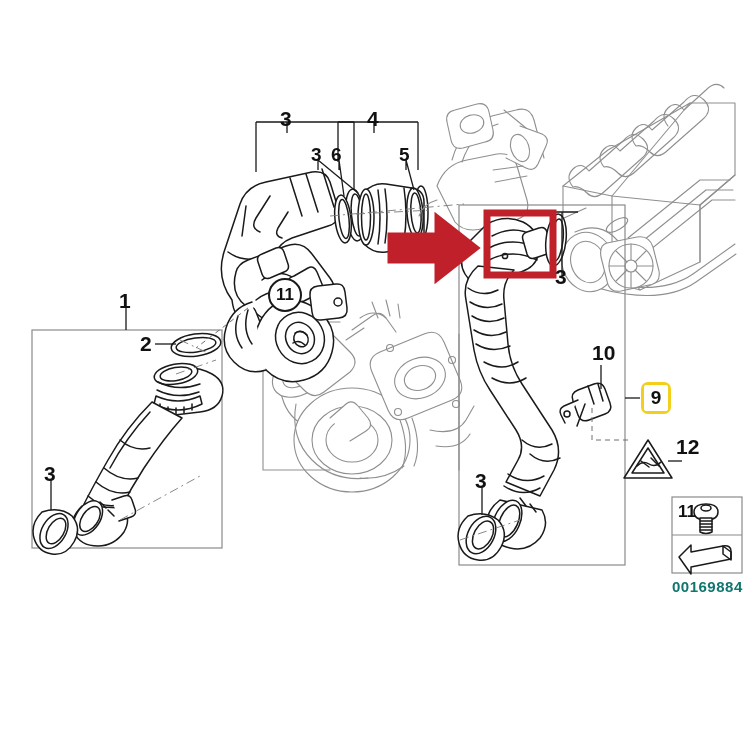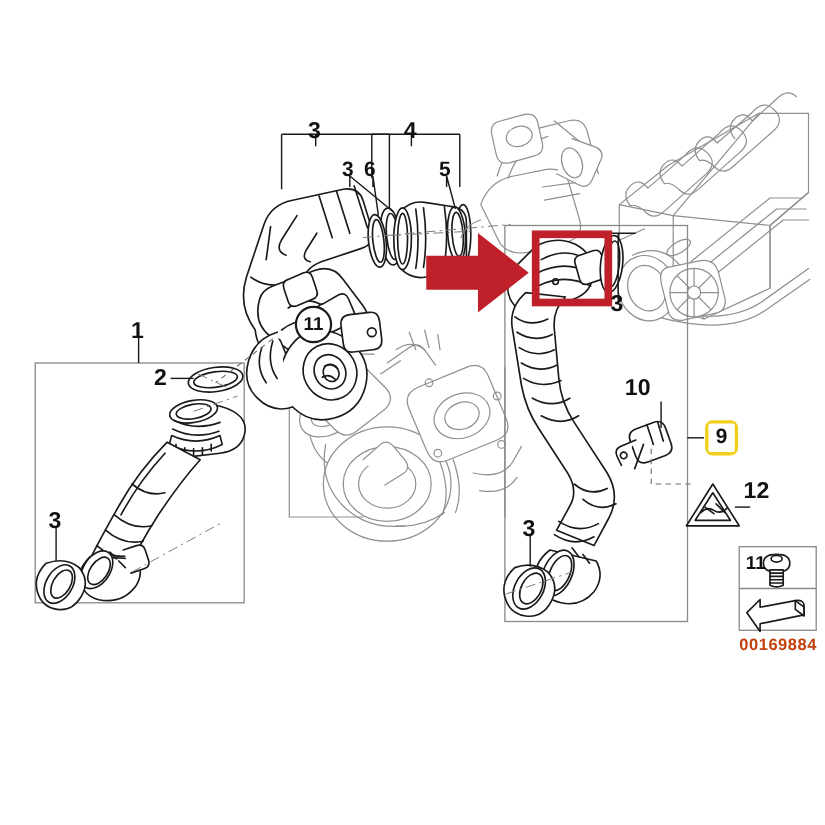--- a/index.html
+++ b/index.html
@@ -46,21 +46,21 @@
     font-weight:bold;font-size:19px;color:#111;
     width:100%;height:100%;
     border-radius:2px;
   }
   .legend-id{
     position:absolute;
     font-family:"Liberation Sans", sans-serif;
     font-weight:bold;
     font-size:15px;
     letter-spacing:0.5px;
-    color:#c2410c;
+    color:#0f766e;
   }
   .legend-11{
     position:absolute;
     font-family:"Liberation Sans", sans-serif;
     font-weight:bold;
     font-size:17px;
     color:#111;
   }
 </style>
 </head>
@@ -378,21 +378,21 @@
   <div class="lbl lbl-sm" style="left:311px;top:145px;">3</div>
   <div class="lbl lbl-sm" style="left:331px;top:145px;">6</div>
   <div class="lbl lbl-sm" style="left:399px;top:145px;">5</div>
 
   <div class="lbl lbl-n" style="left:119px;top:290px;">1</div>
   <div class="lbl lbl-n" style="left:140px;top:333px;">2</div>
   <div class="lbl lbl-n" style="left:44px;top:463px;">3</div>
   <div class="lbl lbl-n" style="left:475px;top:470px;">3</div>
   <div class="lbl lbl-n" style="left:555px;top:266px;">3</div>
 
-  <div class="lbl lbl-n" style="left:568px;top:342px;">10</div>
+  <div class="lbl lbl-n" style="left:592px;top:342px;">10</div>
   <div class="lbl lbl-n" style="left:676px;top:436px;">12</div>
 
   <div class="circ" style="left:268px;top:278px;">11</div>
 
   <div class="hl9" style="left:641px;top:382px;width:30px;height:32px;">
     <span>9</span>
   </div>
 
   <div class="legend-11" style="left:678px;top:502px;">11</div>
   <div class="legend-id" style="left:672px;top:578px;">00169884</div>

